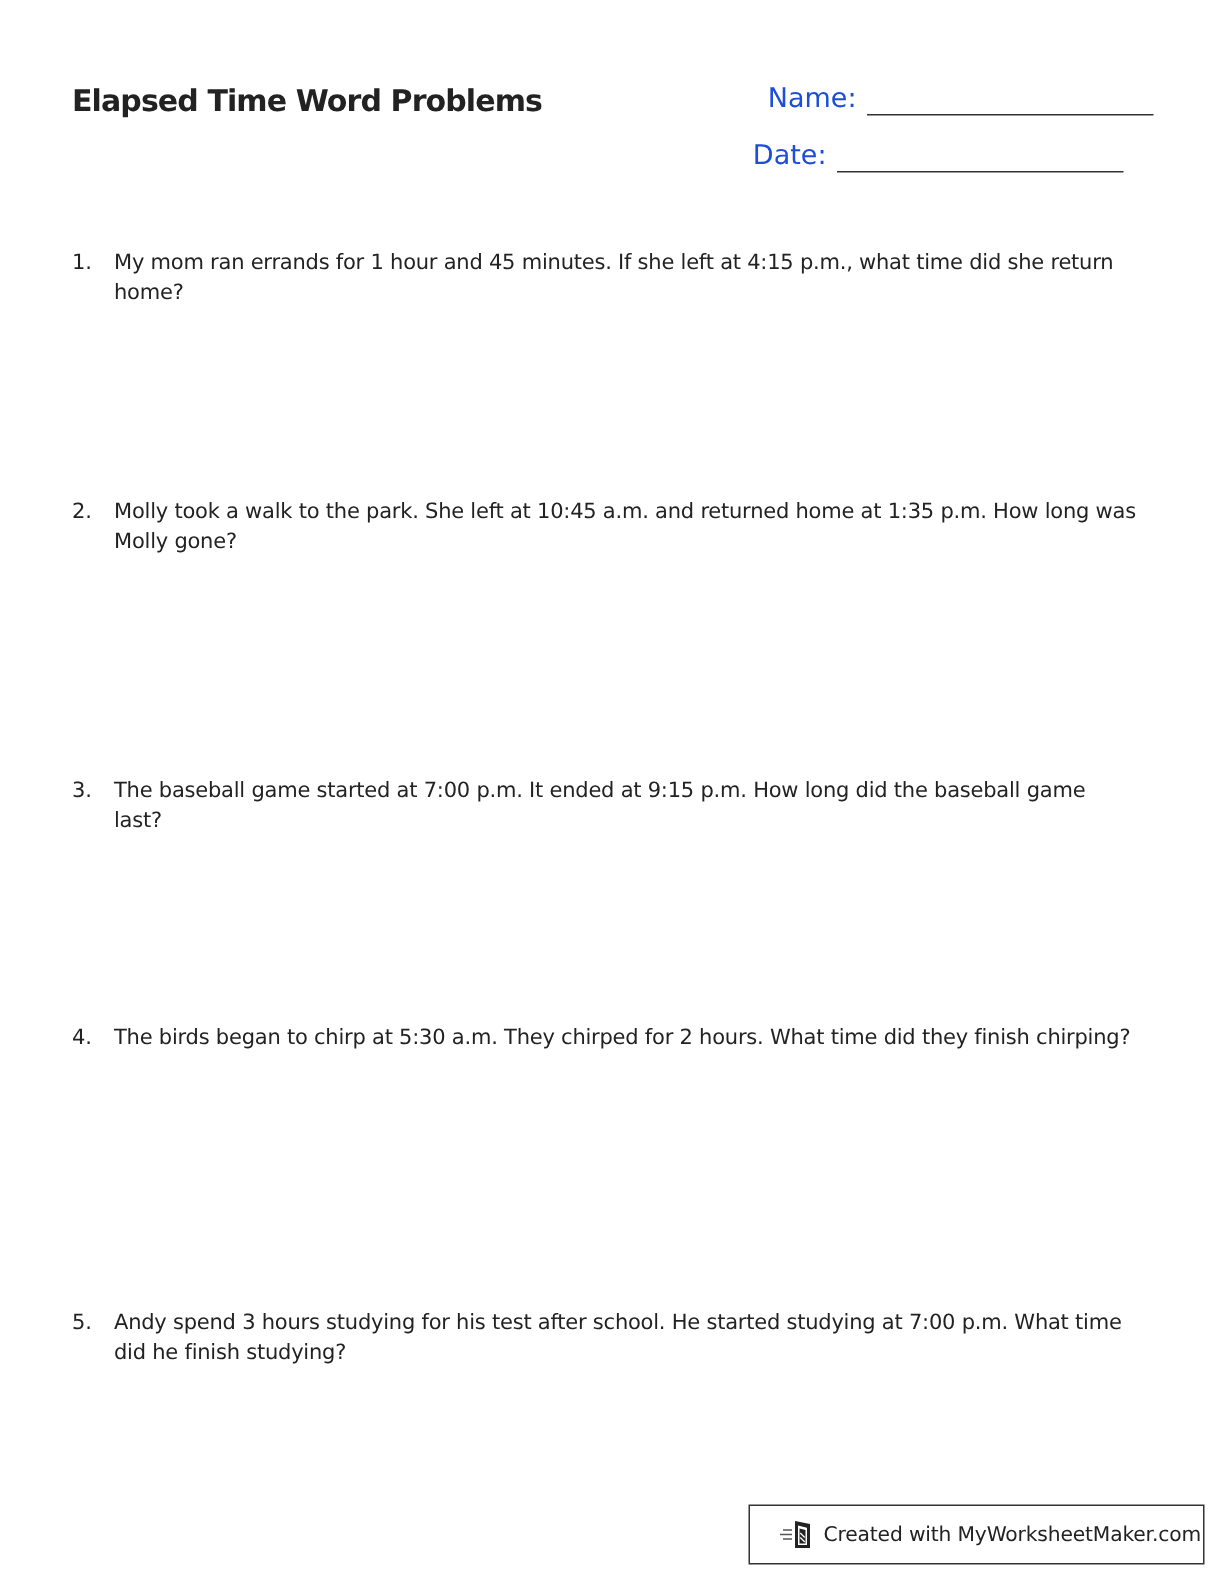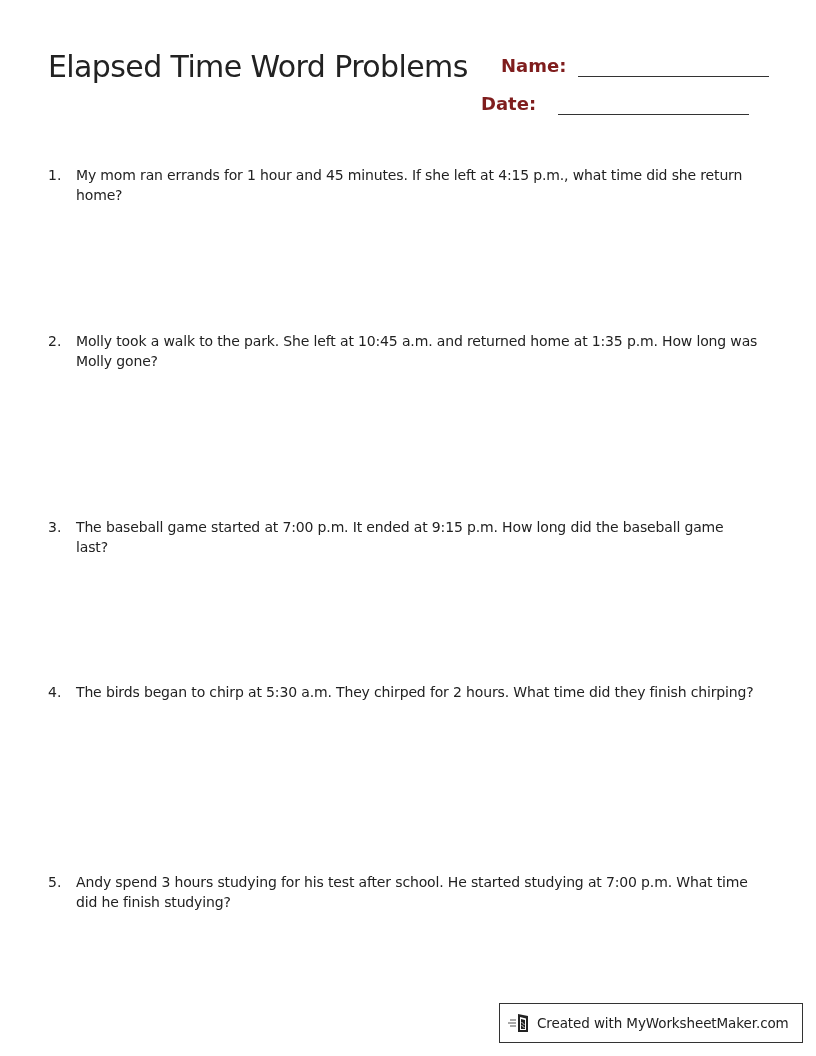--- a/index.html
+++ b/index.html
@@ -12,41 +12,40 @@
       height: 1056px;
       position: relative;
       overflow: hidden;
       font-family: "DejaVu Sans", "Liberation Sans", sans-serif;
       color: #222222;
     }
     .title {
       position: absolute;
       left: 48px;
       top: 47px;
-      font-size: 30px;
-      font-weight: normal;
+      font-size: 20px;
+      font-weight: bold;
       letter-spacing: -0.6px;
       color: #222222;
       margin: 0;
       line-height: 40px;
       white-space: nowrap;
       text-align: center;
     }
     .field {
       position: absolute;
       display: flex;
       align-items: flex-end;
     }
     .field-label {
       font-size: 18px;
-      color: #7f1d1d;
-      text-align: left;
+      color: #1d4ed8;
+      text-align: right;
       width: 70px;
       line-height: 22px;
-      font-weight: bold;
     }
     .field-line {
       width: 191px;
       height: 18px;
       border-bottom: 1px solid #333333;
       margin-left: 7px;
     }
     .field-name { left: 501px; top: 55px; }
     .field-date { left: 481px; top: 93px; }
 
@@ -76,21 +75,21 @@
     .footer-badge {
       position: absolute;
       left: 499px;
       top: 1003px;
       width: 304px;
       height: 40px;
       border: 1.5px solid #333333;
       box-sizing: border-box;
       display: flex;
       align-items: center;
-      padding-left: 8px;
+      padding-left: 20px;
     }
     .footer-icon {
       width: 24px;
       height: 22px;
       margin-right: 5px;
       display: inline-block;
     }
     .footer-text {
       font-size: 13.5px;
       color: #222222;

